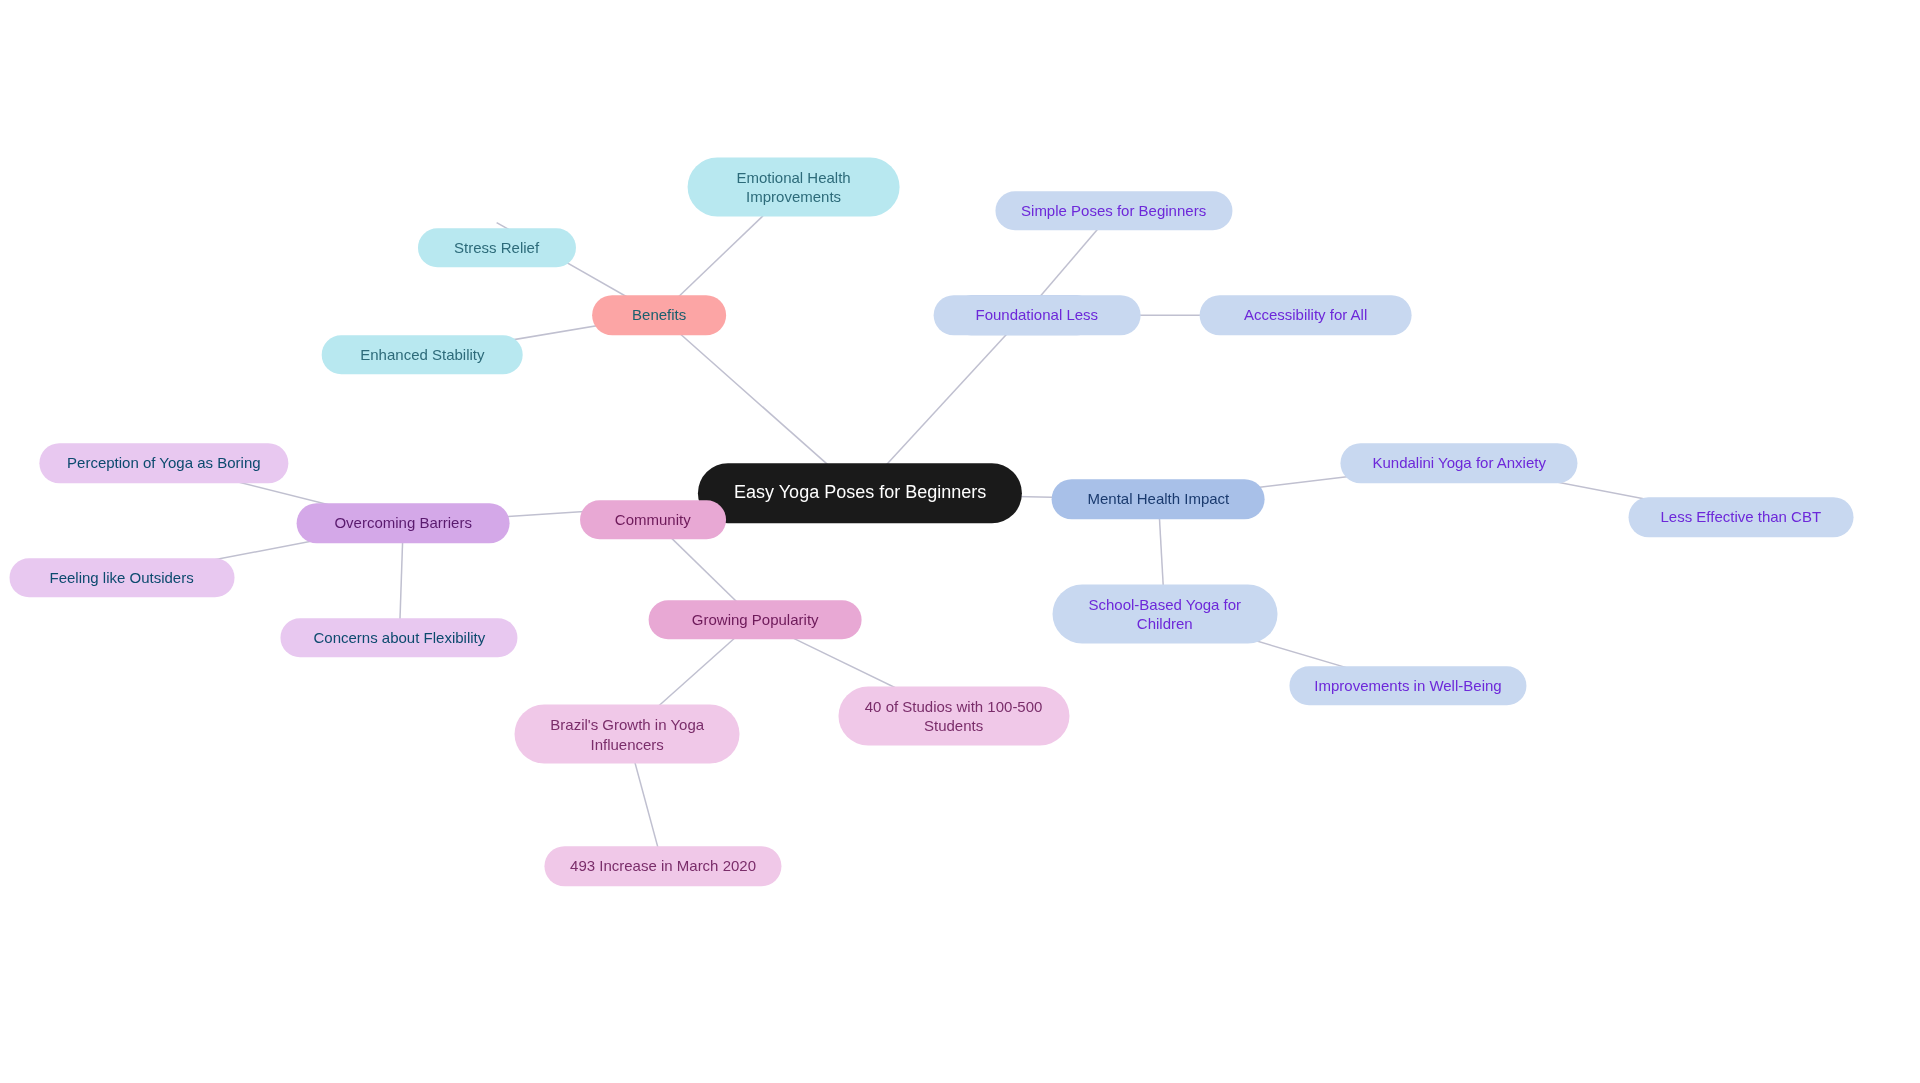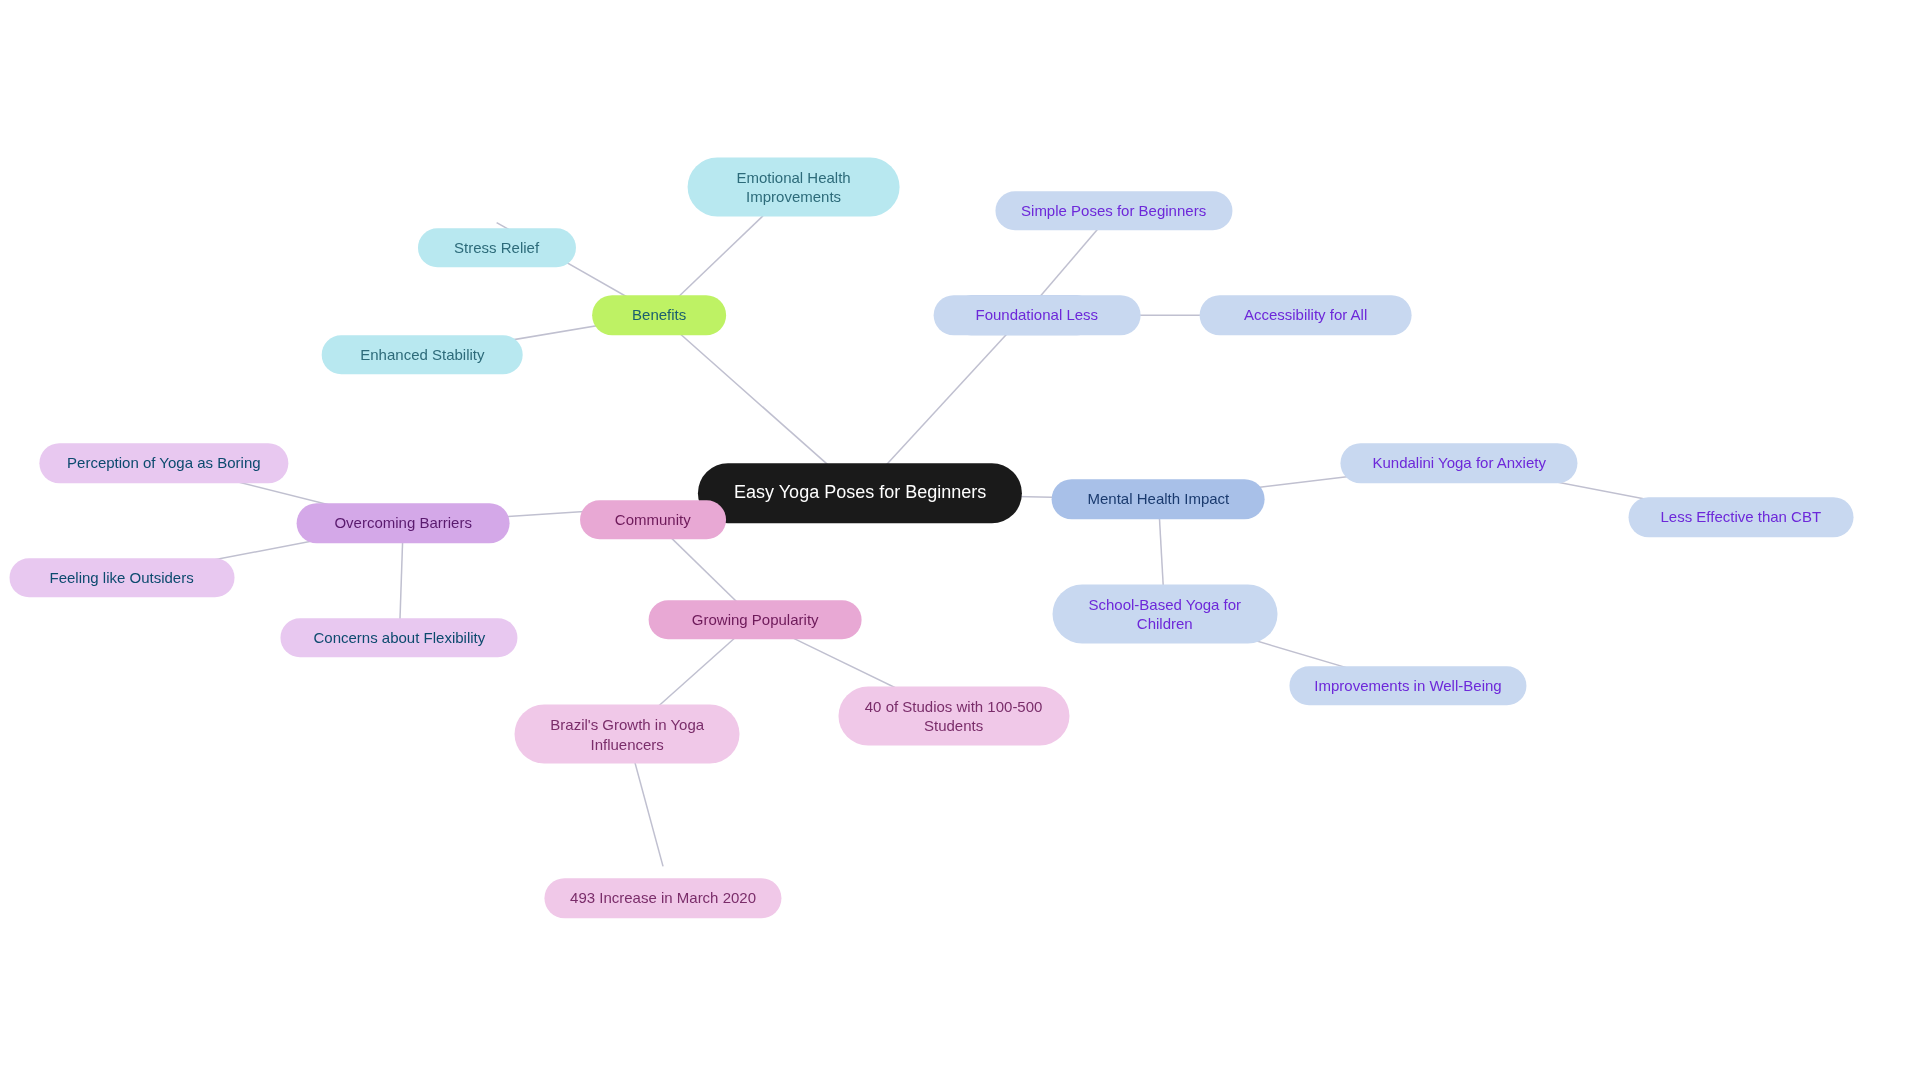--- a/index.html
+++ b/index.html
@@ -47,21 +47,21 @@
       border-radius: 35px;
     }
 
     .node-cyan {
       background: #b8e8f0;
       color: #2d6b7a;
       border: none;
     }
 
     .node-cyan-dark {
-      background: #bef264;
+      background: #fca5a5;
       color: #1a5f6e;
       font-weight: 500;
     }
 
     .node-blue-light {
       background: #c8d8f0;
       color: #6d28d9;
       border: none;
     }
 
@@ -139,15 +139,15 @@
       <div class="node node-blue-light" style="left: 1164.8px; top: 613.7px; width: 224.96px;">School-Based Yoga for Children</div>
       <div class="node node-blue-light" style="left: 1408px; top: 685.9px; width: 237.12px;">Improvements in Well-Being</div>
       <div class="node node-purple-medium" style="left: 403.2px; top: 523.45px; width: 212.8px;">Overcoming Barriers</div>
       <div class="node node-purple-light" style="left: 163.84px; top: 463.283px; width: 249.28px;">Perception of Yoga as Boring</div>
       <div class="node node-purple-light" style="left: 121.6px; top: 577.6px; width: 224.96px;">Feeling like Outsiders</div>
       <div class="node node-purple-light" style="left: 399.36px; top: 637.767px; width: 237.12px;">Concerns about Flexibility</div>
       <div class="node node-pink-medium" style="left: 652.8px; top: 519.84px; width: 145.92px;">Community</div>
       <div class="node node-pink-medium" style="left: 755.2px; top: 619.717px; width: 212.8px;">Growing Popularity</div>
       <div class="node node-pink-light" style="left: 627.2px; top: 734.033px; width: 224.96px;">Brazil's Growth in Yoga Influencers</div>
       <div class="node node-pink-light" style="left: 953.6px; top: 715.983px; width: 231.04px;">40 of Studios with 100-500 Students</div>
-      <div class="node node-pink-light" style="left: 663.04px; top: 866.4px; width: 237.12px; margin-top: 32px;">493 Increase in March 2020</div>
+      <div class="node node-pink-light" style="left: 663.04px; top: 866.4px; width: 237.12px;">493 Increase in March 2020</div>
     </div>
 </div>
 
 </body></html>

